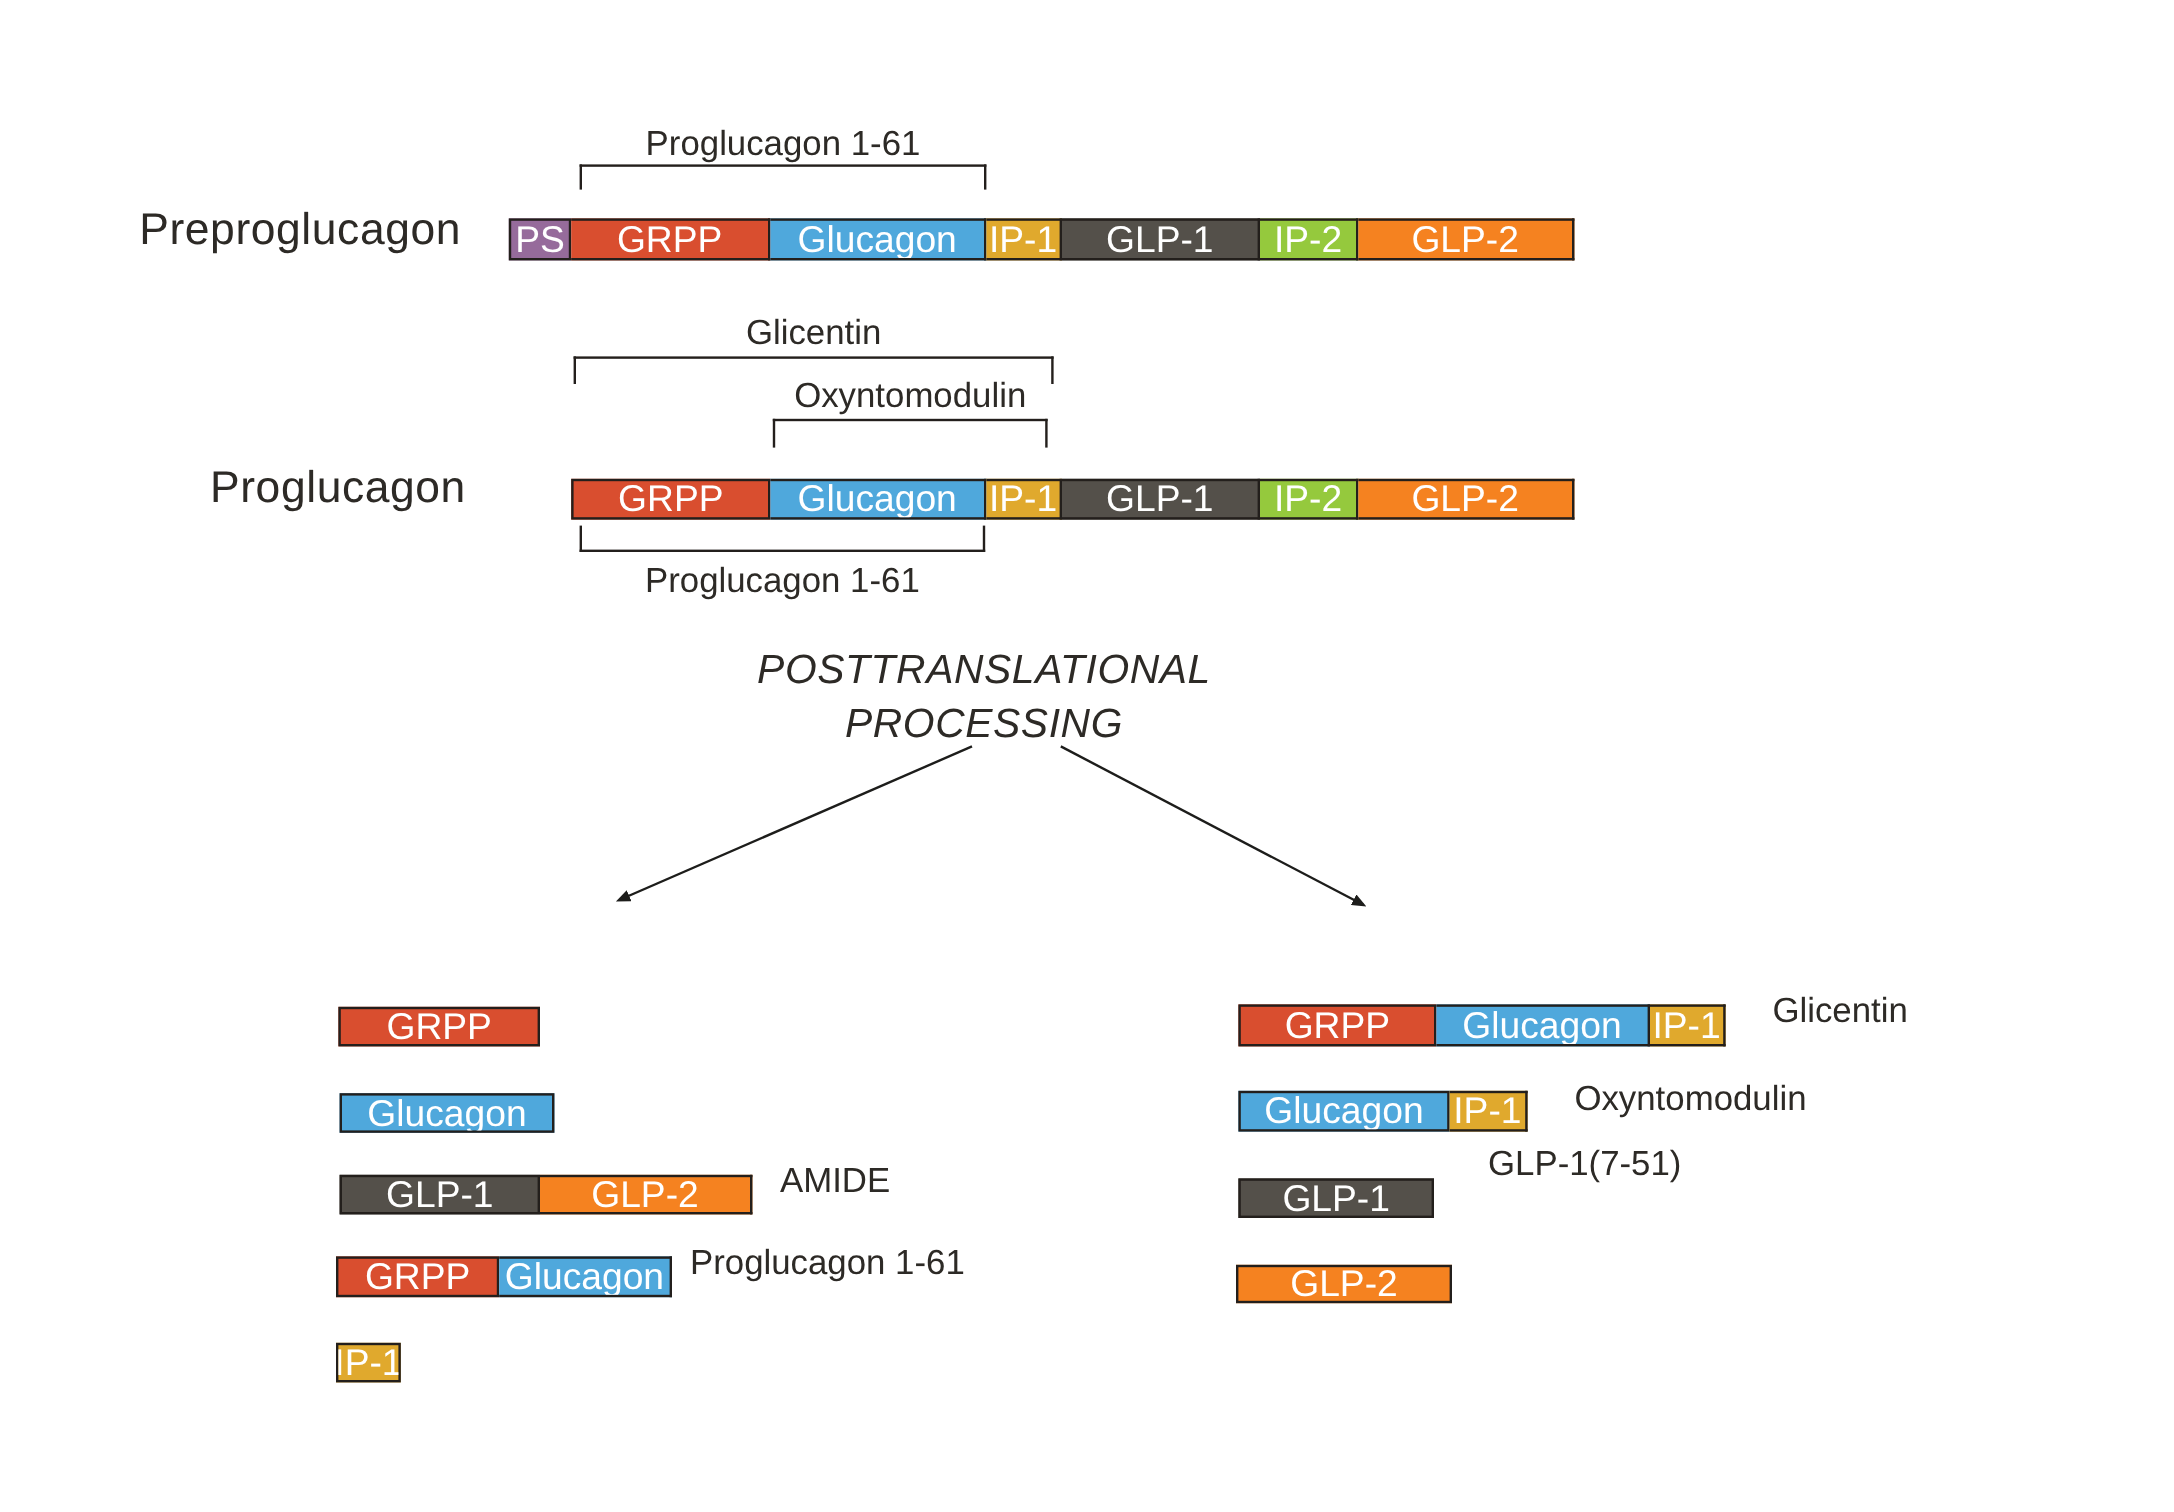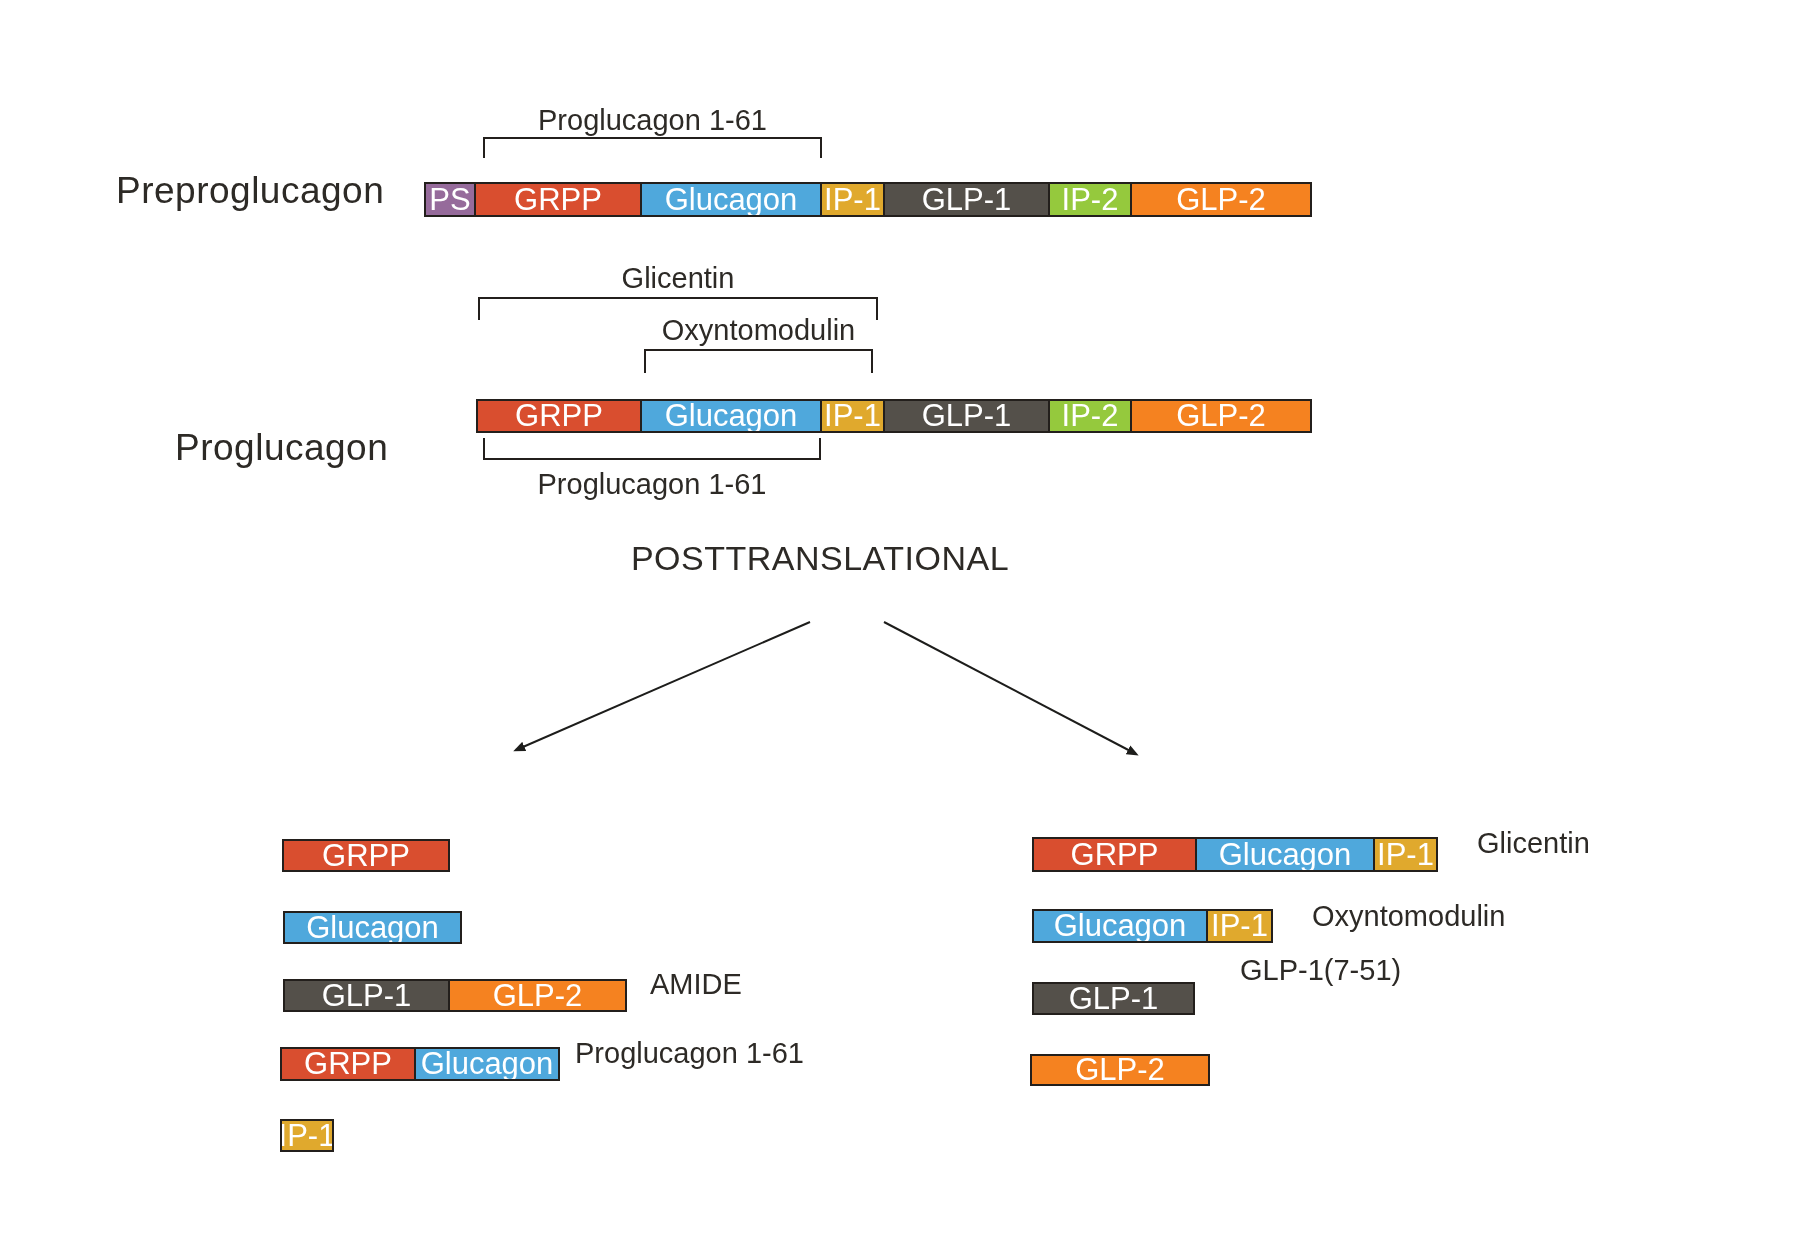--- a/index.html
+++ b/index.html
@@ -93,42 +93,43 @@
   <div class="bar" style="left:424px;top:158px;height:59px;">
     <div class="seg" style="width: 52px; background-color: rgb(150, 107, 155);">PS</div>
     <div class="seg" style="width: 166px; background-color: rgb(217, 78, 47);">GRPP</div>
     <div class="seg" style="width: 180px; background-color: rgb(79, 168, 220);">Glucagon</div>
     <div class="seg" style="width: 63px; background-color: rgb(224, 169, 45);">IP-1</div>
     <div class="seg" style="width: 165px; background-color: rgb(84, 80, 74);">GLP-1</div>
     <div class="seg" style="width: 82px; background-color: rgb(149, 201, 61);">IP-2</div>
     <div class="seg" style="width: 180px; background-color: rgb(245, 130, 32);">GLP-2</div>
   </div>
 
-  <div class="rowtitle" style="left:175px;top:385px;margin-top:42px;">Proglucagon</div>
+  <div class="rowtitle" style="left:175px;top:385px;">Proglucagon</div>
 
   <div class="bracketlabel" style="left:478px;top:262px;width:400px;">Glicentin</div>
   <div class="bracket down" style="left:478px;top:297px;width:400px;height:23px;"></div>
 
   <div class="bracketlabel" style="left:644px;top:314px;width:229px;">Oxyntomodulin</div>
   <div class="bracket down" style="left:644px;top:349px;width:229px;height:24px;"></div>
 
   <div class="bar" style="left:476px;top:375px;height:58px;">
     <div class="seg" style="width: 166px; background-color: rgb(217, 78, 47);">GRPP</div>
     <div class="seg" style="width: 180px; background-color: rgb(79, 168, 220);">Glucagon</div>
     <div class="seg" style="width: 63px; background-color: rgb(224, 169, 45);">IP-1</div>
     <div class="seg" style="width: 165px; background-color: rgb(84, 80, 74);">GLP-1</div>
     <div class="seg" style="width: 82px; background-color: rgb(149, 201, 61);">IP-2</div>
     <div class="seg" style="width: 180px; background-color: rgb(245, 130, 32);">GLP-2</div>
   </div>
 
   <div class="bracket up" style="left:483px;top:438px;width:338px;height:22px;"></div>
   <div class="bracketlabel" style="left:483px;top:468px;width:338px;">Proglucagon 1-61</div>
 
-  <div class="processing" style="left:570px;top:536px;width:500px;">
+  <div class="processing" style="left:570px;top:536px;width:500px;font-style:italic;">
     <div>POSTTRANSLATIONAL</div>
+    <div>PROCESSING</div>
   </div>
 
   <svg class="arrows" width="1812" height="1260">
     <defs>
       <marker id="ah" markerWidth="12" markerHeight="10" refX="9" refY="5" orient="auto" markerUnits="userSpaceOnUse">
         <path d="M0,0 L12,5 L0,10 z" fill="#1d1d1b"></path>
       </marker>
     </defs>
     <line x1="810" y1="622" x2="516" y2="750" stroke="#1d1d1b" stroke-width="2" marker-end="url(#ah)"></line>
     <line x1="884" y1="622" x2="1136" y2="754" stroke="#1d1d1b" stroke-width="2" marker-end="url(#ah)"></line>

